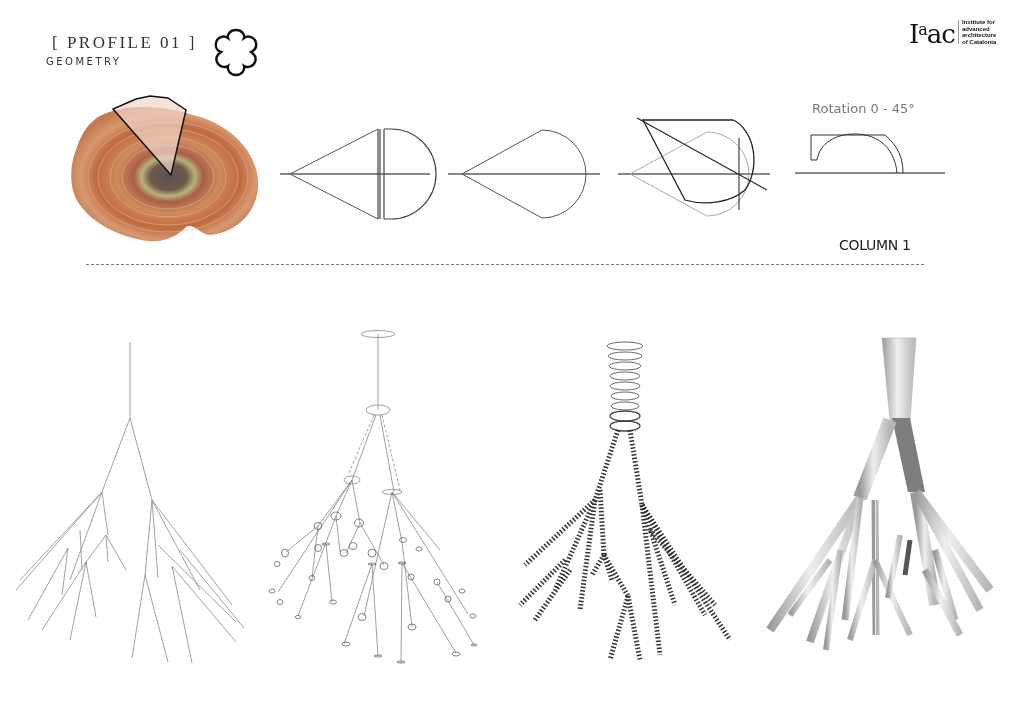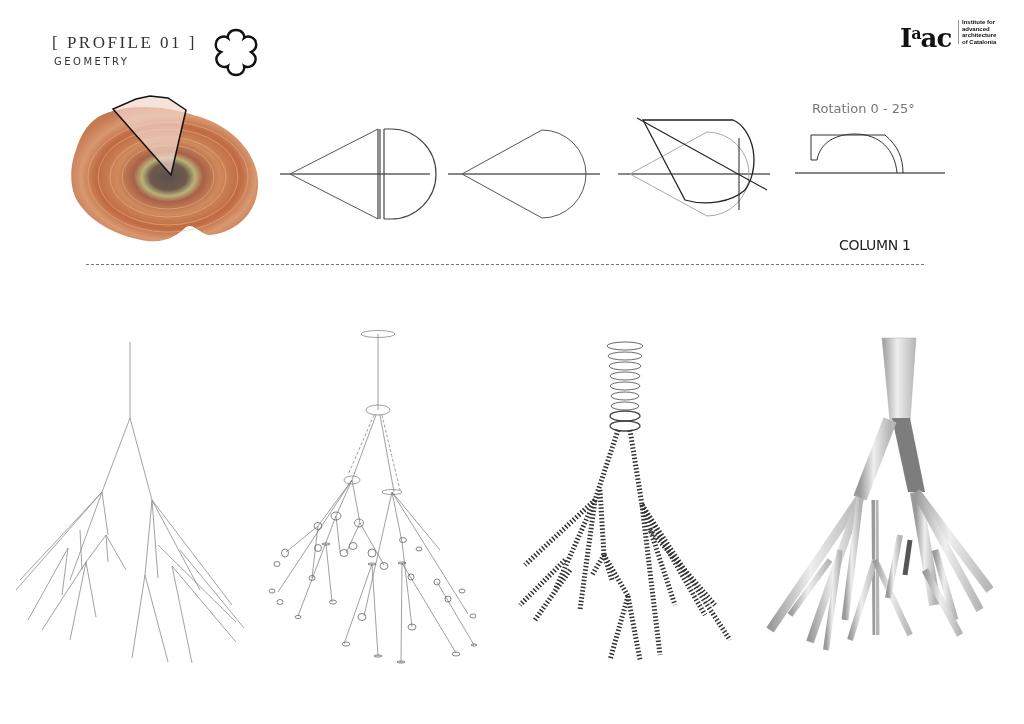--- a/index.html
+++ b/index.html
@@ -1,21 +1,21 @@
 <!DOCTYPE html>
 <html><head>
 <meta charset="utf-8">
 <style>
   html, body { margin: 0; padding: 0; background: #ffffff; }
   body { width: 1024px; height: 724px; position: relative; overflow: hidden; font-family: "Liberation Sans", sans-serif; color: #222; }
   .abs { position: absolute; }
   .title { left: 52px; top: 33px; font-size: 17px; letter-spacing: 2.5px; color: #333; font-family: Liberation Serif, serif; font-weight: 300; }
-  .subtitle { left: 54px; top: 56px; font-size: 10px; letter-spacing: 2.5px; color: #333; font-family: "DejaVu Sans", sans-serif; }
+  .subtitle { left: 46px; top: 56px; font-size: 10px; letter-spacing: 2.5px; color: #333; font-family: "DejaVu Sans", sans-serif; }
   .logo { left: 892px; top: 16px; width: 130px; height: 32px; }
-  .logo-mark { position: absolute; left: 8px; top: 0; font-family: "DejaVu Serif", serif; font-weight: bold; font-size: 26px; color: #111; letter-spacing: -1px; line-height: 36px; }
+  .logo-mark { position: absolute; left: 17px; top: 0; font-family: "DejaVu Serif", serif; font-weight: normal; font-size: 26px; color: #111; letter-spacing: -1px; line-height: 28px; }
   .logo-mark sup { font-size: 16px; vertical-align: 8px; }
   .logo-divider { position: absolute; left: 66px; top: 4px; width: 1px; height: 24px; background: #999; }
   .logo-text { position: absolute; left: 70px; top: 3px; font-size: 6px; line-height: 6.5px; color: #111; width: 60px; font-weight: bold; }
   .rotation-label { left: 812px; top: 101px; font-size: 13px; color: #777; font-family: "DejaVu Sans", sans-serif; }
   .column-label { left: 839px; top: 237px; font-size: 14px; color: #222; font-family: "DejaVu Sans", sans-serif; letter-spacing: -0.3px; text-align: right; }
   .divider { left: 86px; top: 264px; width: 838px; height: 0; border-top: 1.5px dashed #777; }
   svg { position: absolute; overflow: visible; }
 </style>
 </head>
 <body>
@@ -75,21 +75,21 @@
 </svg>
 
 <svg style="left:615px;top:110px;" width="165" height="125" viewBox="0 0 165 125">
   <line x1="3" y1="64" x2="155" y2="64" stroke="#111" stroke-width="1.2"></line>
   <path d="M15 64 L92 22 A42 42 0 0 1 92 106 Z" fill="none" stroke="#aaa" stroke-width="1"></path>
   <path d="M28 10 L118 10 A30 42 0 0 1 130 80 A48 30 0 0 1 70 90 Z" fill="none" stroke="#222" stroke-width="1.3"></path>
   <line x1="22" y1="8" x2="152" y2="80" stroke="#222" stroke-width="1.1"></line>
   <line x1="124" y1="28" x2="124" y2="100" stroke="#333" stroke-width="1.1"></line>
 </svg>
 
-<div class="abs rotation-label">Rotation 0 - 25°</div>
+<div class="abs rotation-label">Rotation 0 - 45°</div>
 <svg style="left:795px;top:118px;" width="155" height="62" viewBox="0 0 155 62">
   <line x1="0" y1="55" x2="150" y2="55" stroke="#111" stroke-width="1.2"></line>
   <path d="M16 17 L16 42 L22 42 C25 25 40 16 60 16 C85 16 100 32 102 55" fill="none" stroke="#333" stroke-width="1"></path>
   <path d="M16 17 L90 17 C103 28 108 40 108 55" fill="none" stroke="#333" stroke-width="1"></path>
 </svg>
 
 <div class="abs column-label">COLUMN 1</div>
 <div class="abs divider"></div>
 
 <svg style="left:0;top:330px;" width="260" height="340" viewBox="0 0 260 340">

